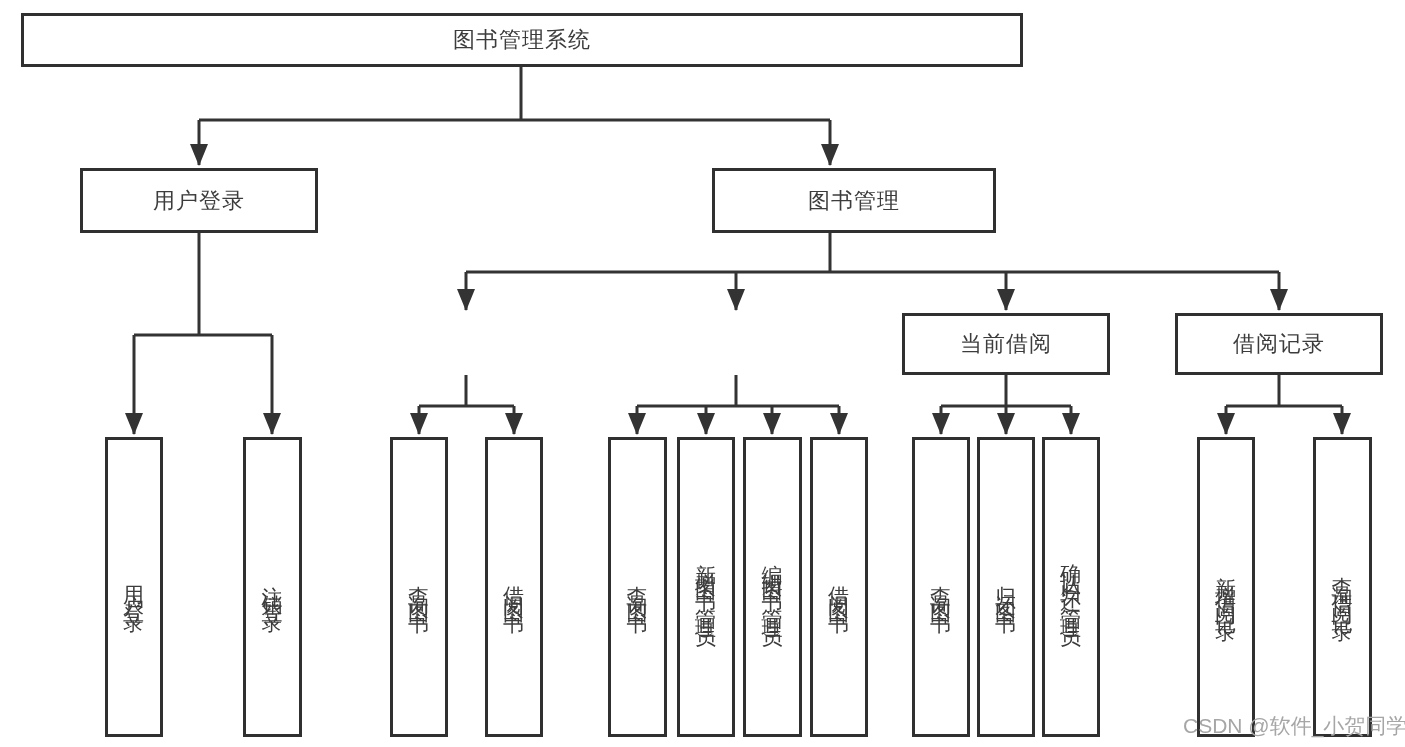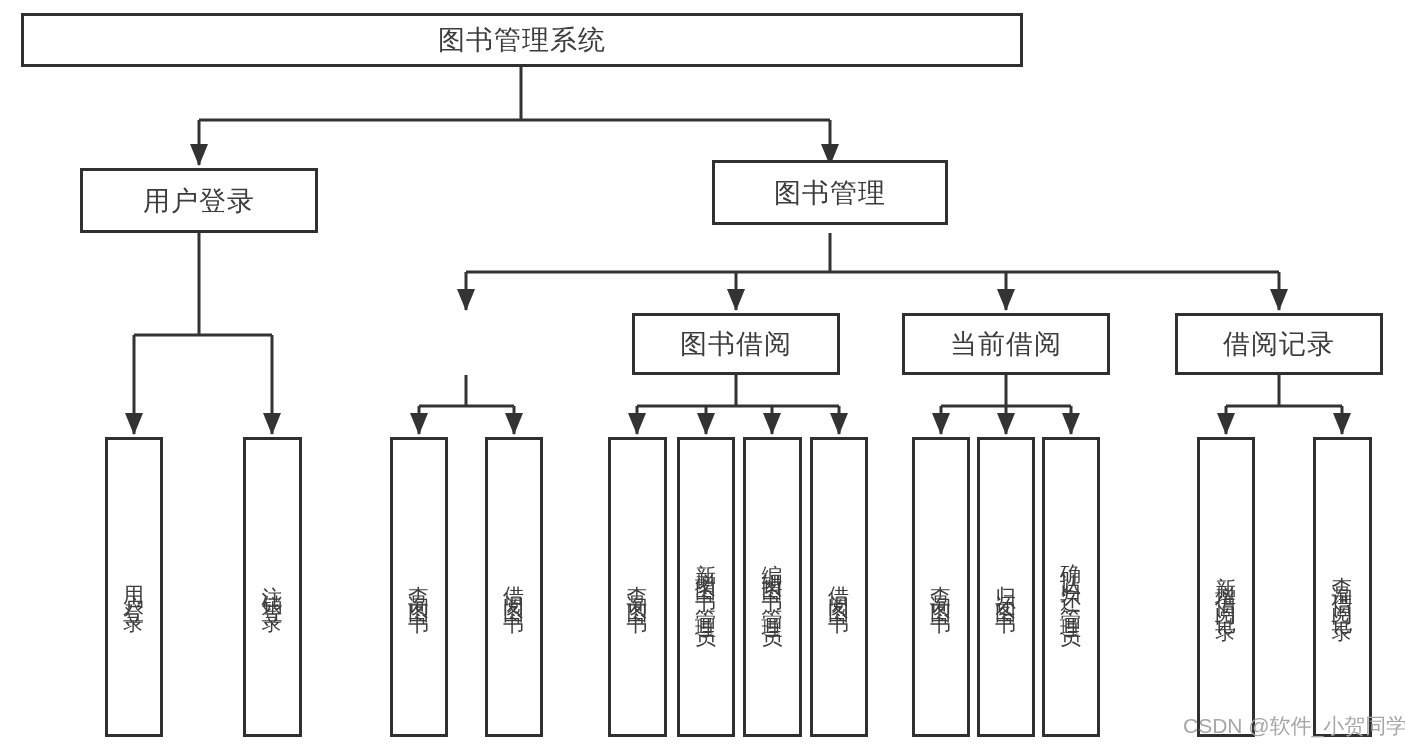--- a/index.html
+++ b/index.html
@@ -21,21 +21,21 @@
     box-sizing: border-box;
     background: #ffffff;
     border: 3px solid #303030;
     display: flex;
     align-items: center;
     justify-content: center;
     z-index: 1;
     color: #3c3c3c;
   }
   .node.branch .lbl {
-    font-size: 27px;
+    font-size: 22px;
     letter-spacing: 1px;
     white-space: nowrap;
   }
   .node.leaf .lbl {
     writing-mode: vertical-rl;
     text-orientation: mixed;
     font-size: 21px;
     letter-spacing: 9px;
     line-height: 1;
     white-space: nowrap;
@@ -98,27 +98,24 @@
     </g>
   </svg>
 
   <div class="node branch" style="left:21px;top:13px;width:1002px;height:54px">
     <span class="lbl">图书管理系统</span>
   </div>
 
   <div class="node branch" style="left:80px;top:168px;width:238px;height:65px">
     <span class="lbl">用户登录</span>
   </div>
-  <div class="node branch" style="left:712px;top:160px;width:236px;height:65px">
+  <div class="node branch" style="left:712px;top:168px;width:284px;height:65px">
     <span class="lbl">图书管理</span>
   </div>
 
-  <div class="node branch" style="left:632px;top:313px;width:208px;height:62px">
-    <span class="lbl">图书借阅</span>
-  </div>
   <div class="node branch" style="left:1175px;top:313px;width:208px;height:62px">
     <span class="lbl">借阅记录</span>
   </div>
   <div class="node branch" style="left:902px;top:313px;width:208px;height:62px">
     <span class="lbl">当前借阅</span>
   </div>
 
   <div class="node leaf" style="left:105px;top:437px;width:58px;height:300px">
     <span class="lbl">用户登录</span>
   </div>

